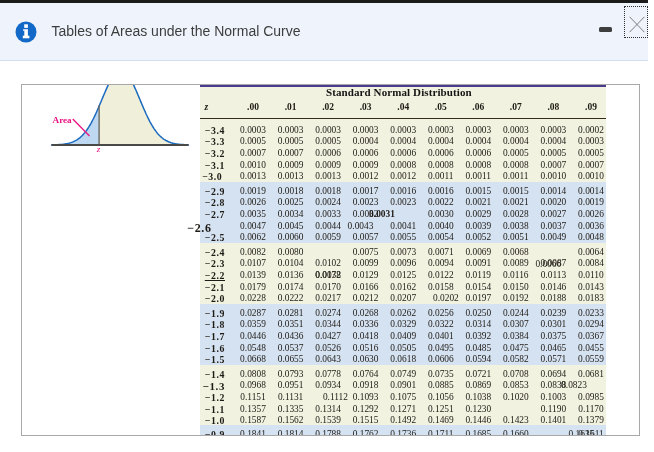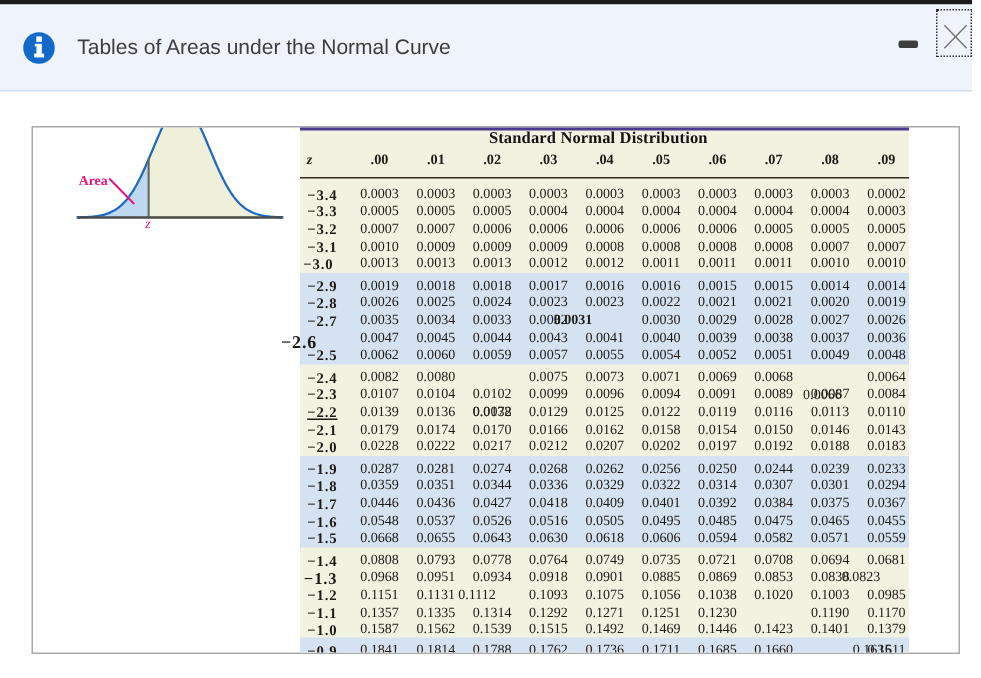--- a/index.html
+++ b/index.html
@@ -161,21 +161,21 @@
           <span style="position:absolute;left:438.3px;width:36px;text-align:center;">0.0029</span>
           <span style="position:absolute;left:475.8px;width:36px;text-align:center;">0.0028</span>
           <span style="position:absolute;left:513.4px;width:36px;text-align:center;">0.0027</span>
           <span style="position:absolute;left:551.0px;width:36px;text-align:center;">0.0026</span>
         </div>
 <div style="position:absolute;left:0;top:135.3px;width:606px;height:11.6px;line-height:11.6px;font:9.4px 'Liberation Serif',serif;color:#1e1a14;">
           <span style="position:absolute;left:164px;width:25.5px;text-align:right;font-weight:bold;font-size:12px;letter-spacing:0.6px;">−2.6</span>
           <span style="position:absolute;left:213.0px;width:36px;text-align:center;">0.0047</span>
           <span style="position:absolute;left:250.6px;width:36px;text-align:center;">0.0045</span>
           <span style="position:absolute;left:288.1px;width:36px;text-align:center;">0.0044</span>
-          <span style="position:absolute;left:325.6px;width:36px;text-align:center;">0.0043</span>
+          <span style="position:absolute;left:325.6px;width:36px;text-align:left;">0.0043</span>
           <span style="position:absolute;left:363.2px;width:36px;text-align:center;">0.0041</span>
           <span style="position:absolute;left:400.8px;width:36px;text-align:center;">0.0040</span>
           <span style="position:absolute;left:438.3px;width:36px;text-align:center;">0.0039</span>
           <span style="position:absolute;left:475.8px;width:36px;text-align:center;">0.0038</span>
           <span style="position:absolute;left:513.4px;width:36px;text-align:center;">0.0037</span>
           <span style="position:absolute;left:551.0px;width:36px;text-align:center;">0.0036</span>
         </div>
 <div style="position:absolute;left:0;top:146.9px;width:606px;height:11.6px;line-height:11.6px;font:9.4px 'Liberation Serif',serif;color:#1e1a14;">
           <span style="position:absolute;left:177.5px;width:25.5px;text-align:right;font-weight:bold;font-size:9.8px;letter-spacing:0.6px;">−2.5</span>
           <span style="position:absolute;left:213.0px;width:36px;text-align:center;">0.0062</span>
@@ -241,21 +241,21 @@
           <span style="position:absolute;left:513.4px;width:36px;text-align:center;">0.0146</span>
           <span style="position:absolute;left:551.0px;width:36px;text-align:center;">0.0143</span>
         </div>
 <div style="position:absolute;left:0;top:207.9px;width:606px;height:11.6px;line-height:11.6px;font:9.4px 'Liberation Serif',serif;color:#1e1a14;">
           <span style="position:absolute;left:177.5px;width:25.5px;text-align:right;font-weight:bold;font-size:9.8px;letter-spacing:0.6px;">−2.0</span>
           <span style="position:absolute;left:213.0px;width:36px;text-align:center;">0.0228</span>
           <span style="position:absolute;left:250.6px;width:36px;text-align:center;">0.0222</span>
           <span style="position:absolute;left:288.1px;width:36px;text-align:center;">0.0217</span>
           <span style="position:absolute;left:325.6px;width:36px;text-align:center;">0.0212</span>
           <span style="position:absolute;left:363.2px;width:36px;text-align:center;">0.0207</span>
-          <span style="position:absolute;left:400.8px;width:36px;text-align:center;">0.0202</span>
+          <span style="position:absolute;left:400.8px;width:36px;text-align:right;">0.0202</span>
           <span style="position:absolute;left:438.3px;width:36px;text-align:center;">0.0197</span>
           <span style="position:absolute;left:475.8px;width:36px;text-align:center;">0.0192</span>
           <span style="position:absolute;left:513.4px;width:36px;text-align:center;">0.0188</span>
           <span style="position:absolute;left:551.0px;width:36px;text-align:center;">0.0183</span>
         </div>
 <div style="position:absolute;left:0;top:222.5px;width:606px;height:11.6px;line-height:11.6px;font:9.4px 'Liberation Serif',serif;color:#1e1a14;">
           <span style="position:absolute;left:177.5px;width:25.5px;text-align:right;font-weight:bold;font-size:9.8px;letter-spacing:0.6px;">−1.9</span>
           <span style="position:absolute;left:213.0px;width:36px;text-align:center;">0.0287</span>
           <span style="position:absolute;left:250.6px;width:36px;text-align:center;">0.0281</span>
           <span style="position:absolute;left:288.1px;width:36px;text-align:center;">0.0274</span>
@@ -342,21 +342,21 @@
           <span style="position:absolute;left:400.8px;width:36px;text-align:center;">0.0885</span>
           <span style="position:absolute;left:438.3px;width:36px;text-align:center;">0.0869</span>
           <span style="position:absolute;left:475.8px;width:36px;text-align:center;">0.0853</span>
           <span style="position:absolute;left:513.4px;width:36px;text-align:center;">0.0838</span>
           <span style="position:absolute;left:534px;width:36px;text-align:center;">0.0823</span>
         </div>
 <div style="position:absolute;left:0;top:306.7px;width:606px;height:11.6px;line-height:11.6px;font:9.4px 'Liberation Serif',serif;color:#1e1a14;">
           <span style="position:absolute;left:177.5px;width:25.5px;text-align:right;font-weight:bold;font-size:9.8px;letter-spacing:0.6px;">−1.2</span>
           <span style="position:absolute;left:213.0px;width:36px;text-align:center;">0.1151</span>
           <span style="position:absolute;left:250.6px;width:36px;text-align:center;">0.1131</span>
-          <span style="position:absolute;left:278px;width:36px;text-align:center;">0.1112</span>
+          <span style="position:absolute;left:290px;width:36px;text-align:right;">0.1112</span>
           <span style="position:absolute;left:325.6px;width:36px;text-align:center;">0.1093</span>
           <span style="position:absolute;left:363.2px;width:36px;text-align:center;">0.1075</span>
           <span style="position:absolute;left:400.8px;width:36px;text-align:center;">0.1056</span>
           <span style="position:absolute;left:438.3px;width:36px;text-align:center;">0.1038</span>
           <span style="position:absolute;left:475.8px;width:36px;text-align:center;">0.1020</span>
           <span style="position:absolute;left:513.4px;width:36px;text-align:center;">0.1003</span>
           <span style="position:absolute;left:551.0px;width:36px;text-align:center;">0.0985</span>
         </div>
 <div style="position:absolute;left:0;top:318.3px;width:606px;height:11.6px;line-height:11.6px;font:9.4px 'Liberation Serif',serif;color:#1e1a14;">
           <span style="position:absolute;left:177.5px;width:25.5px;text-align:right;font-weight:bold;font-size:9.8px;letter-spacing:0.6px;">−1.1</span>

